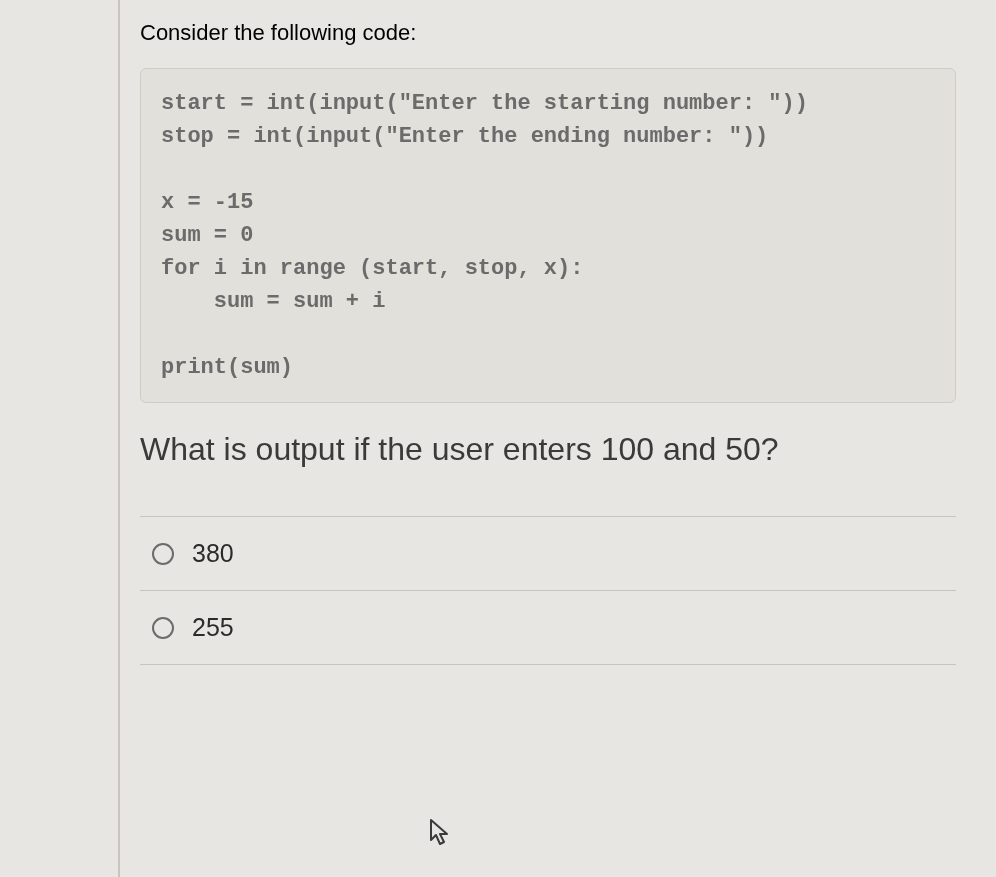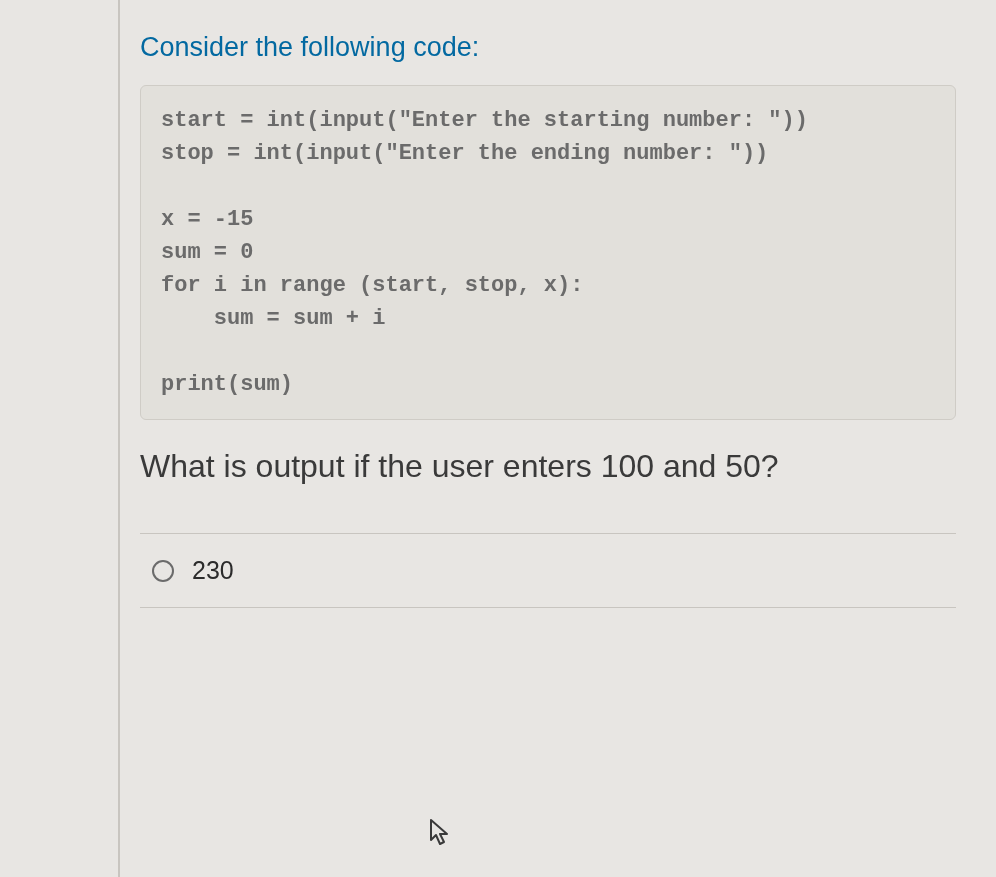--- a/index.html
+++ b/index.html
@@ -18,25 +18,24 @@
     }
     .vertical-line {
       position: absolute;
       left: 118px;
       top: 0;
       bottom: 0;
       width: 2px;
       background: #c8c5c0;
     }
     .question-prompt {
-      font-size: 27px;
+      font-size: 22px;
       font-weight: 400;
-      color: #0369a1;
+      color: #000000;
       margin-bottom: 22px;
-      margin-top: 12px;
     }
     .code-block {
       background: #e2e0db;
       border: 1px solid #cfccc6;
       border-radius: 6px;
       padding: 18px 20px;
       font-family: "Courier New", Courier, monospace;
       font-size: 22px;
       color: #6b6b6b;
       line-height: 1.5;
@@ -97,19 +96,23 @@
 for i in range (start, stop, x):
     sum = sum + i
 
 print(sum)</div>
 
 <div class="question-followup">What is output if the user enters 100 and 50?</div>
 
 <div class="options">
   <label class="option">
     <span class="radio"></span>
-    <span>230</span>
+    <span>380</span>
+  </label>
+  <label class="option">
+    <span class="radio"></span>
+    <span>255</span>
   </label>
 </div>
 
 <svg class="cursor" width="26" height="30" viewBox="0 0 26 30">
   <path d="M 3 2 L 3 22 L 8 17 L 12 26 L 16 24 L 12 16 L 19 16 Z" fill="none" stroke="#3a3a3a" stroke-width="2" stroke-linejoin="round"></path>
 </svg>
 
 </body></html>

